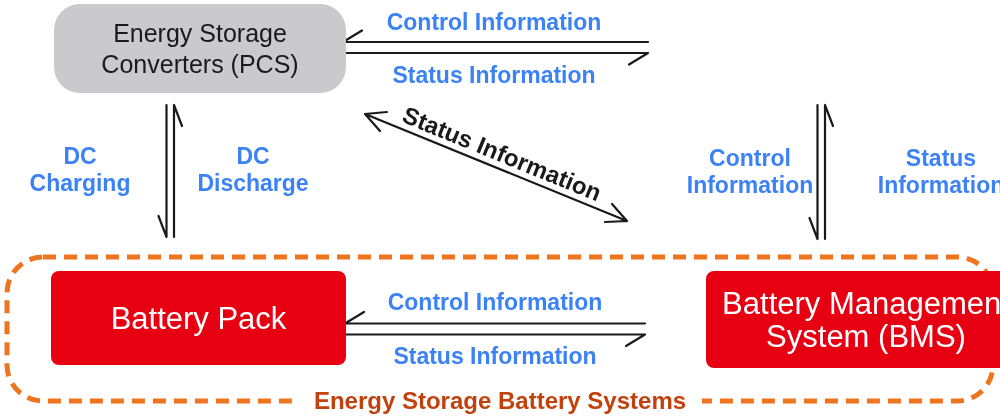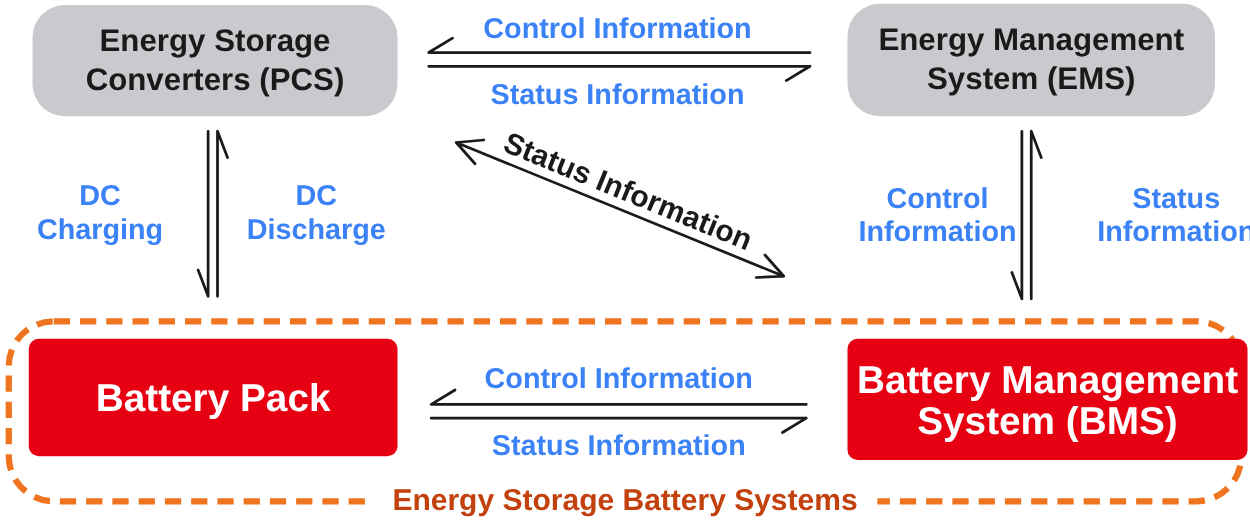--- a/index.html
+++ b/index.html
@@ -9,22 +9,23 @@
     background:#ffffff;
     font-family:"Liberation Sans", sans-serif;
     overflow:hidden;
   }
   .layer { position:absolute; left:0; top:0; z-index:1; }
   .arrow { stroke:#1a1a1a; stroke-width:2.2; fill:none; stroke-linecap:round; stroke-linejoin:round; }
   .group-border { fill:none; stroke:#ee7420; stroke-width:5; stroke-dasharray:13 8; }
   .node {
     position:absolute; z-index:2;
     display:flex; align-items:center; justify-content:center;
-    text-align:center; font-weight:bold;
+    text-align:center; font-weight:normal;
     white-space:pre-line;
+    margin-left:28px;
   }
   .node.gray { background:#c9c9ce; color:#1a1a1a; font-size:25px; line-height:31px; border-radius:26px; }
   .node.red  { background:#e60012; color:#ffffff; font-size:31px; line-height:33px; border-radius:8px; }
   .edge-label {
     position:absolute; z-index:2;
     color:#3b82f6; font-weight:bold;
     font-size:23px; line-height:27px;
     text-align:center; white-space:pre-line;
   }
   .diagonal-label {
@@ -83,22 +84,20 @@
     </g>
 
     <g>
       <path class="arrow" d="M345 334.5 H645 M645 334.5 L626 346"></path>
     </g>
   </svg>
 
   <div class="node gray" style="left:26px; top:4px; width:292px; height:89px;">Energy Storage
 Converters (PCS)</div>
 
-  <div class="node gray" style="left:678px; top:3px; width:294px; height:90px;">Energy Management
-System (EMS)</div>
 
   <div class="node red" style="left:23px; top:271px; width:295px; height:94px;">Battery Pack</div>
 
   <div class="node red" style="left:678px; top:271px; width:320px; height:97px;">Battery Management
 System (BMS)</div>
 
   <div class="edge-label" style="left:334px; top:9px;  width:320px;">Control Information</div>
   <div class="edge-label" style="left:334px; top:62px; width:320px;">Status Information</div>
 
   <div class="edge-label" style="left:0px;   top:143px; width:160px;">DC

